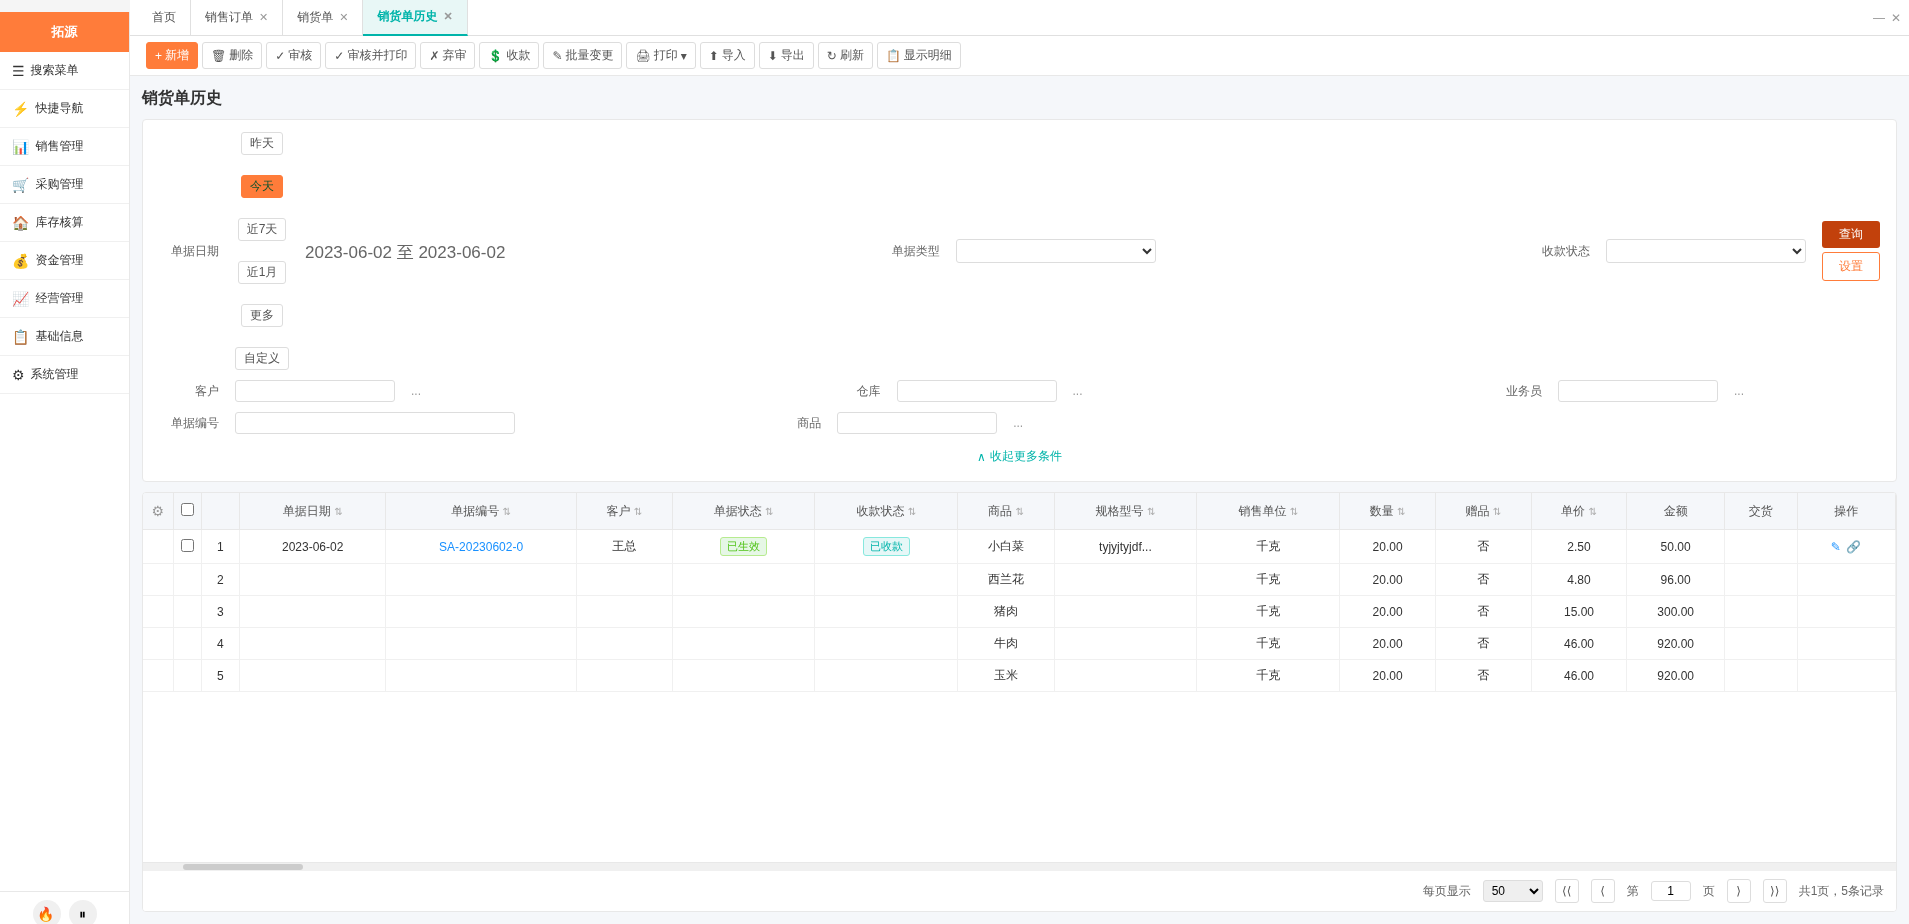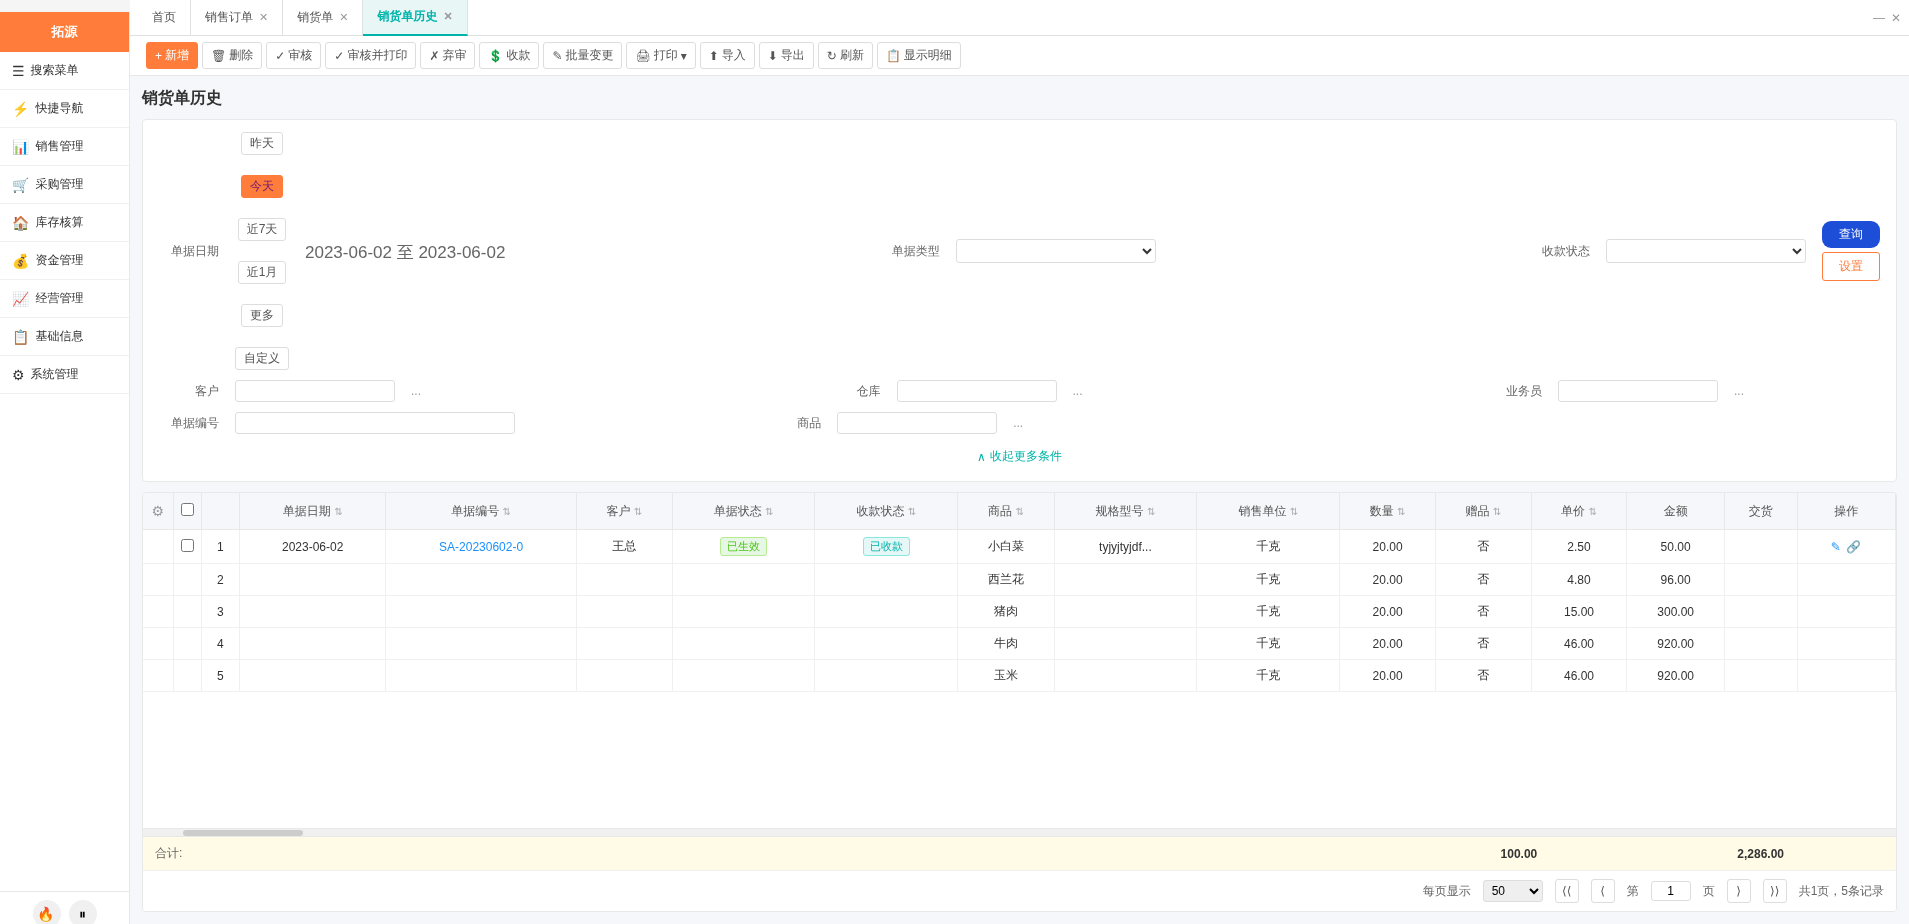--- a/index.html
+++ b/index.html
@@ -173,21 +173,21 @@
     .date-btn {
       padding: 2px 8px;
       border: 1px solid #ddd;
       border-radius: 3px;
       cursor: pointer;
       background: #fff;
       color: #555;
     }
     .date-btn.active {
       background: #ff7c3a;
-      color: #701a75;
+      color: #14532d;
       border-color: #ff7c3a;
     }
     .date-range-text {
       color: #666;
       font-size: 17px;
       margin-top: 2px;
     }
     .filter-input {
       border: 1px solid #ddd;
       border-radius: 3px;
@@ -216,24 +216,24 @@
       display: flex;
       align-items: center;
       justify-content: center;
       color: #00b4aa;
       cursor: pointer;
       gap: 4px;
       padding: 4px 0;
     }
 
     .query-btn {
-      background: #1d4ed8;
+      background: #c2410c;
       color: #fff;
       border: none;
-      border-radius: 9px;
+      border-radius: 3px;
       padding: 5px 16px;
       cursor: pointer;
       font-size: 12px;
     }
     .setting-btn {
       background: #fff;
       color: #ff7c3a;
       border: 1px solid #ff7c3a;
       border-radius: 3px;
       padding: 5px 16px;
@@ -729,26 +729,20 @@
                 <td></td>
               </tr>
             </tbody>
         </table>
       </div>
 
       <div class="scrollbar-row">
         <div class="scrollbar-thumb"></div>
       </div>
 
-      <div class="table-footer">
-        <span class="table-footer-label">合计:</span>
-        <span style="flex:1"></span>
-        <span class="footer-sum" style="margin-right: 200px;">100.00</span>
-        <span class="footer-sum" style="margin-right: 100px;">2,286.00</span>
-      </div>
 
       <div class="pagination">
         <span class="pagination-label">每页显示</span>
         <select class="pagination-select">
           <option>50</option>
           <option>100</option>
           <option>200</option>
         </select>
         <button class="page-btn">⟨⟨</button>
         <button class="page-btn">⟨</button>

